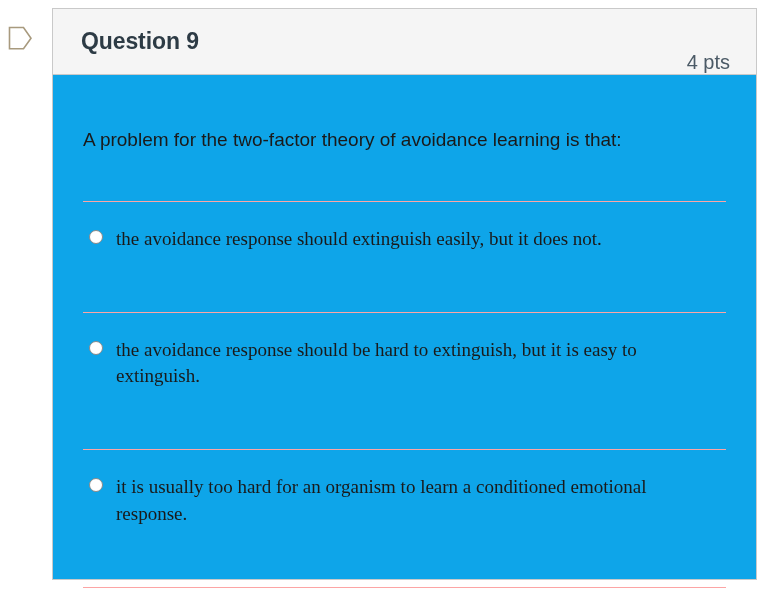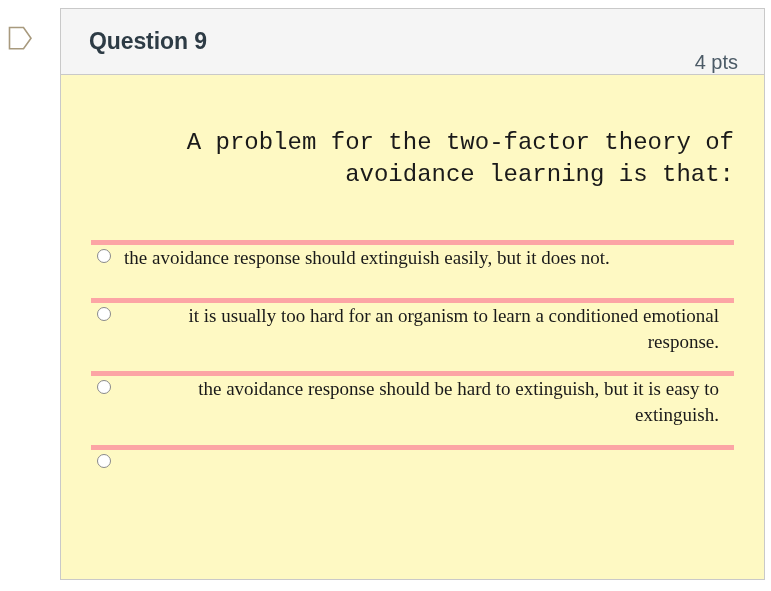--- a/index.html
+++ b/index.html
@@ -18,28 +18,27 @@
   #flag-icon {
     position: absolute;
     left: 8px;
     top: 26px;
     width: 25px;
     height: 25px;
   }
 
   #question-card {
     position: absolute;
-    left: 60px;
+    left: 52px;
     top: 8px;
     width: 705px;
     height: 572px;
     box-sizing: border-box;
     border: 1px solid #c9c9c9;
-    background: #fef9c3;
-    text-align: right;
+    background: #0ea5e9;
   }
 
   #card-header {
     height: 66px;
     box-sizing: border-box;
     background: #f5f5f5;
     border-bottom: 1px solid #c9c9c9;
     display: flex;
     align-items: center;
     justify-content: space-between;
@@ -60,39 +59,40 @@
     font-weight: normal;
     color: #4b5a66;
     margin-top: 41px;
   }
 
   #card-body {
     padding: 0 30px 0 30px;
   }
 
   #question-prompt {
-    font-family: Liberation Mono, monospace;
-    font-size: 24px;
+    font-family: Liberation Sans, sans-serif;
+    font-size: 19px;
     color: #1a1a1a;
     line-height: 1.35;
     padding-top: 52px;
     padding-bottom: 0;
   }
 
   #answers-list {
     margin-top: 48px;
   }
 
   .answer-row {
     display: flex;
     align-items: flex-start;
-    border-top: 5px solid #fca5a5;
-    padding: 0 0 16px 0;
+    border-top: 1px solid #fca5a5;
+    padding: 24px 0 16px 0;
     min-height: 58px;
     box-sizing: border-box;
+    margin-top: 44px;
   }
 
   .answer-radio {
     flex: 0 0 auto;
     width: 14px;
     height: 14px;
     border-radius: 50%;
     border: 1px solid #8a8a8a;
     background: #ffffff;
     margin-top: 4px;
@@ -131,26 +131,26 @@
 
     <div id="answers-list">
 
       <div class="answer-row">
         <span class="answer-radio"></span>
         <span class="answer-text">the avoidance response should extinguish easily, but it does not.</span>
       </div>
 
       <div class="answer-row">
         <span class="answer-radio"></span>
-        <span class="answer-text">it is usually too hard for an organism to learn a conditioned emotional response.</span>
+        <span class="answer-text">the avoidance response should be hard to extinguish, but it is easy to extinguish.</span>
       </div>
 
       <div class="answer-row">
         <span class="answer-radio"></span>
-        <span class="answer-text">the avoidance response should be hard to extinguish, but it is easy to extinguish.</span>
+        <span class="answer-text">it is usually too hard for an organism to learn a conditioned emotional response.</span>
       </div>
 
       <div class="answer-row">
         <span class="answer-radio"></span>
       </div>
 
     </div>
   </div>
 </div>
 

